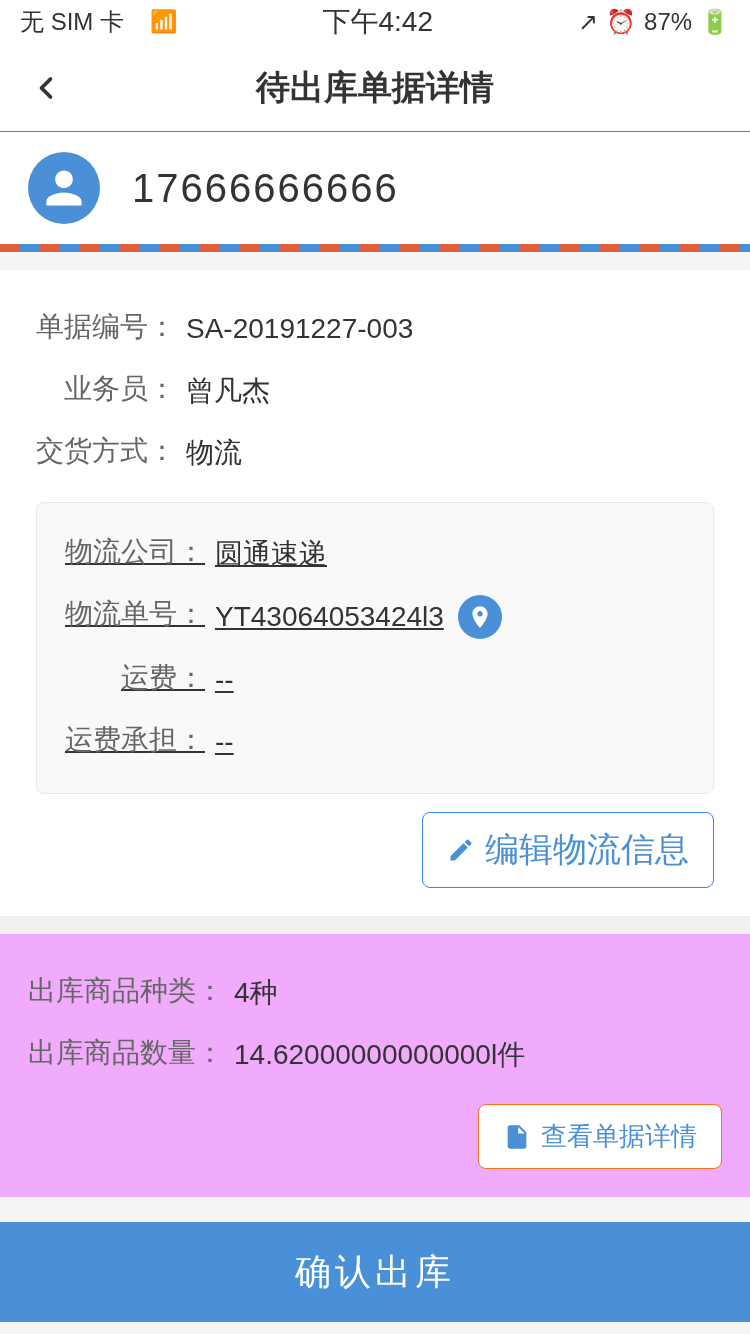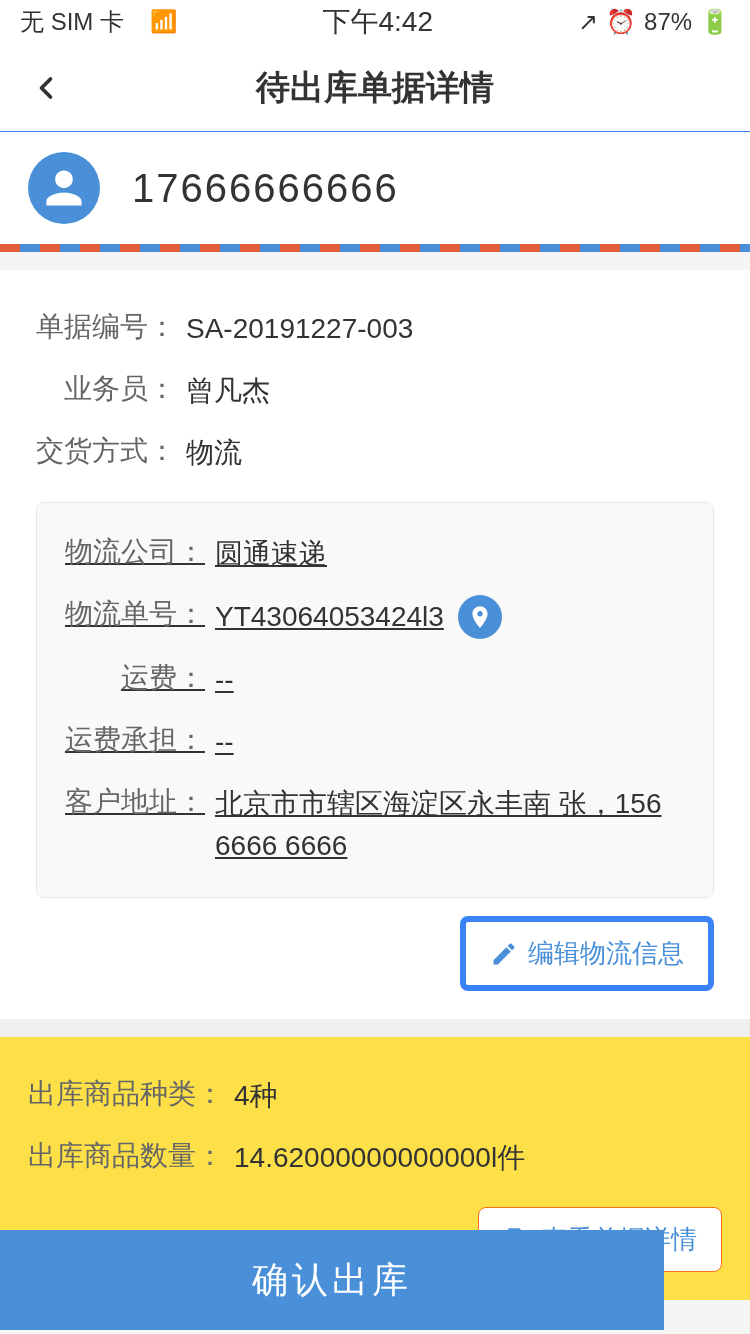--- a/index.html
+++ b/index.html
@@ -148,40 +148,40 @@
     
     .edit-btn-row {
       display: flex;
       justify-content: flex-end;
       padding: 18px 28px 0 28px;
     }
     .edit-btn {
       display: flex;
       align-items: center;
       gap: 10px;
-      border: 6px solid #3b82f6;
+      border: 1px solid #3b82f6;
       border-radius: 8px;
       padding: 14px 24px;
       color: #4a90d9;
-      font-size: 26px;
+      font-size: 34px;
       background: #fff;
       cursor: pointer;
     }
     .edit-btn svg { width: 28px; height: 28px; fill: #4a90d9; }
 
     
     .section-divider {
       width: 100%;
       height: 18px;
       background: #f0f0f0;
     }
 
     
     .goods-section {
-      background: #fde047;
+      background: #f0abfc;
       padding: 28px 0;
     }
 
     
     .view-btn-row {
       display: flex;
       justify-content: flex-end;
       padding: 18px 28px 0 28px;
     }
     .view-btn {
@@ -200,22 +200,22 @@
 
     
     .bottom-spacer {
       height: 200px;
       background: #f5f5f5;
     }
 
     
     .confirm-btn-bar {
       position: fixed;
-      bottom: 4px;
-      width: 664px;
+      bottom: 12px;
+      width: 750px;
       background: #4a90d9;
       height: 100px;
       display: flex;
       align-items: center;
       justify-content: center;
       cursor: pointer;
     }
     .confirm-btn-text {
       font-size: 36px;
       color: #fff;
@@ -291,24 +291,20 @@
       </div>
     </div>
     <div class="info-row">
       <span class="info-label">运费：</span>
       <span class="info-value">--</span>
     </div>
     <div class="info-row">
       <span class="info-label">运费承担：</span>
       <span class="info-value">--</span>
     </div>
-    <div class="info-row">
-      <span class="info-label">客户地址：</span>
-      <span class="info-value">北京市市辖区海淀区永丰南  张，156 6666 6666</span>
-    </div>
   </div>
 
   <div class="edit-btn-row">
     <button class="edit-btn">
       <svg viewBox="0 0 24 24">
         <path d="M3 17.25V21h3.75L17.81 9.94l-3.75-3.75L3 17.25zM20.71 7.04c.39-.39.39-1.02 0-1.41l-2.34-2.34c-.39-.39-1.02-.39-1.41 0l-1.83 1.83 3.75 3.75 1.83-1.83z"></path>
       </svg>
       <span>编辑物流信息</span>
     </button>
   </div>

